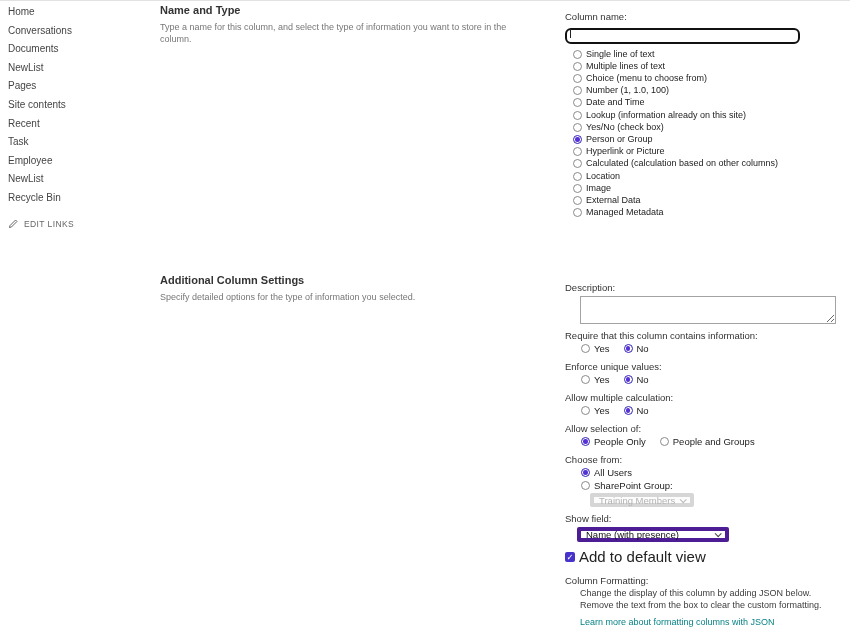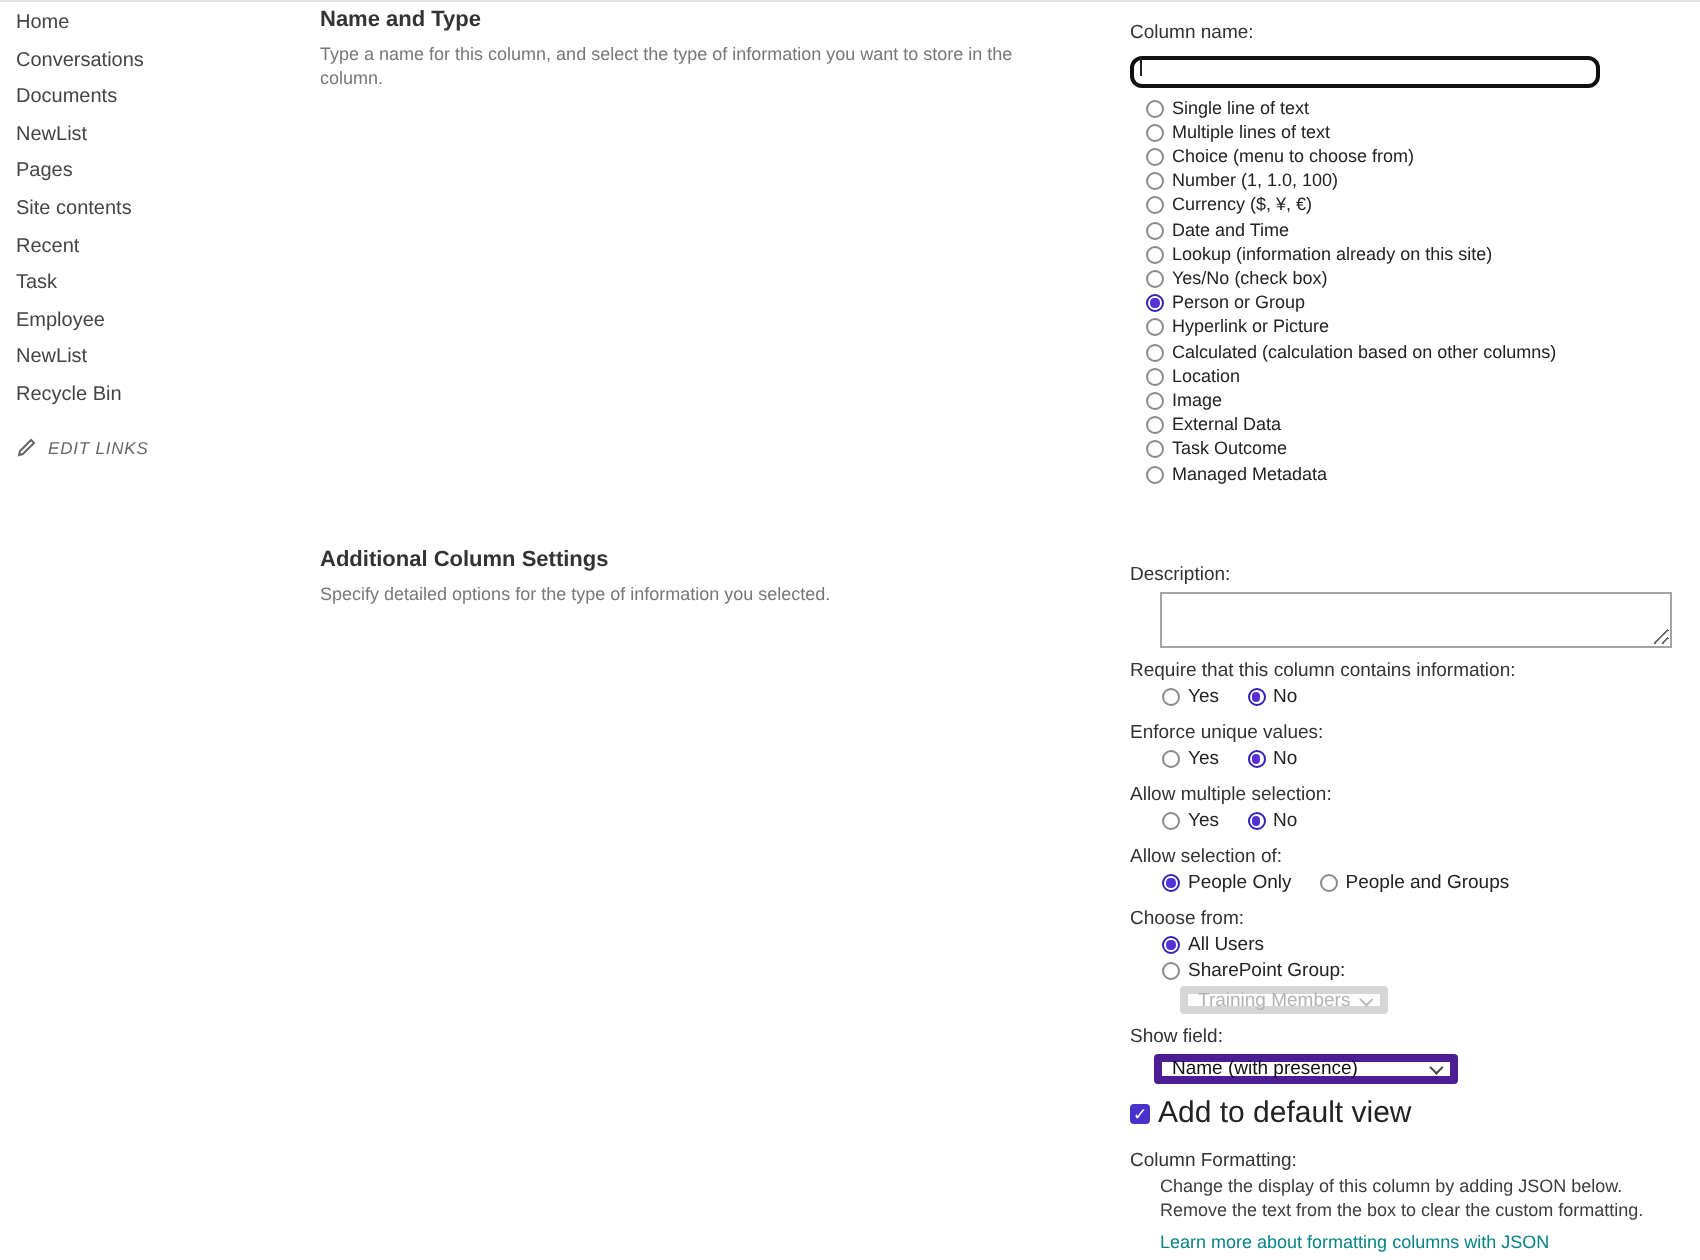--- a/index.html
+++ b/index.html
@@ -4,21 +4,21 @@
 <style>
   * { box-sizing: border-box; margin: 0; padding: 0; }
   html,body { width:850px; height:630px; overflow:hidden; background:#fff;
     font-family:"Liberation Sans","DejaVu Sans",sans-serif; color:#333; }
   body { position:relative; border-top:1px solid #e2e2e2; }
 
   
   .sidebar { position:absolute; left:8px; top:2px; width:140px; }
   .nav-item { font-size:10px; color:#444; height:18.6px; line-height:18.6px; cursor:pointer; }
   .edit-links { margin-top:11px; display:flex; align-items:center; gap:6px;
-    font-size:8.5px; letter-spacing:.4px; color:#666; cursor:pointer;font-style:italic; }
+    font-size:8.5px; letter-spacing:.4px; color:#666; cursor:pointer; }
   .pencil { width:10px; height:10px; flex:none; }
 
   
   .desc-col { position:absolute; left:160px; width:395px; }
   .ctrl-col { position:absolute; left:565px; width:278px; }
   .s1d { top:3px; } .s1c { top:10px; } .s2d { top:273px; } .s2c { top:281px; }
 
   .sec-title { font-size:11px; color:#333; }
   .sec-desc { font-size:9px; color:#777; line-height:11.5px; margin-top:6px; width:350px; }
 
@@ -120,24 +120,20 @@
     <li>
         <span class="rb"></span>
         <span>Choice (menu to choose from)</span>
       </li>
     <li>
         <span class="rb"></span>
         <span>Number (1, 1.0, 100)</span>
       </li>
     <li>
         <span class="rb"></span>
-        <span>Currency ($, ¥, €)</span>
-      </li>
-    <li>
-        <span class="rb"></span>
         <span>Date and Time</span>
       </li>
     <li>
         <span class="rb"></span>
         <span>Lookup (information already on this site)</span>
       </li>
     <li>
         <span class="rb"></span>
         <span>Yes/No (check box)</span>
       </li>
@@ -157,24 +153,20 @@
         <span class="rb"></span>
         <span>Location</span>
       </li>
     <li>
         <span class="rb"></span>
         <span>Image</span>
       </li>
     <li>
         <span class="rb"></span>
         <span>External Data</span>
-      </li>
-    <li>
-        <span class="rb"></span>
-        <span>Task Outcome</span>
       </li>
     <li>
         <span class="rb"></span>
         <span>Managed Metadata</span>
       </li>
   </ul>
 </section>
 
 <section class="desc-col s2d">
   <h3 class="sec-title">Additional Column Settings</h3>
@@ -196,21 +188,21 @@
 
   <label class="row-label mt">Enforce unique values:</label>
   <div class="yn-row">
     <span class="rb"></span>
       <span>Yes</span>
     <span class="gap"></span>
     <span class="rb on"></span>
       <span>No</span>
   </div>
 
-  <label class="row-label mt">Allow multiple selection:</label>
+  <label class="row-label mt">Allow multiple calculation:</label>
   <div class="yn-row">
     <span class="rb"></span>
       <span>Yes</span>
     <span class="gap"></span>
     <span class="rb on"></span>
       <span>No</span>
   </div>
 
   <label class="row-label mt">Allow selection of:</label>
   <div class="yn-row">

